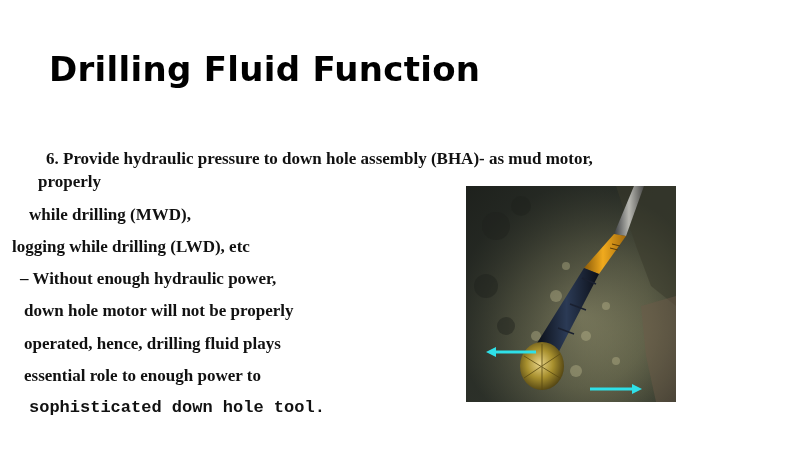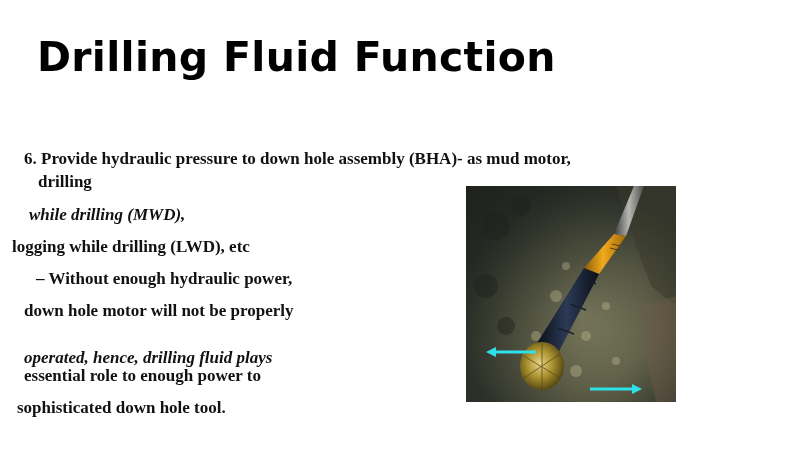--- a/index.html
+++ b/index.html
@@ -16,24 +16,24 @@
     .slide {
       position: absolute;
       left: 0; top: 0;
       width: 800px; height: 449px;
       background: #ffffff;
     }
     .title {
       position: absolute;
       left: 37px;
       top: 34px;
-      margin: 0;
+      margin: 12px;
       font-family: "DejaVu Sans", sans-serif;
       font-weight: bold;
-      font-size: 41px;
+      font-size: 34px;
       line-height: 46px;
       color: #000000;
       letter-spacing: 0.3px;
     }
     .body-text {
       position: absolute;
       left: 0;
       top: 0;
       font-family: "Liberation Serif", serif;
       font-weight: bold;
@@ -59,29 +59,29 @@
     }
   </style>
 </head>
 <body>
 
 <div class="slide">
 
   <h1 class="title">Drilling Fluid Function</h1>
 
   <div class="body-text">
-    <div class="line" style="left:24px; top:149px;">6. Provide hydraulic pressure to down hole assembly (BHA)- as mud motor,</div>
-    <div class="line" style="left:38px; top:172px;">drilling</div>
-    <div class="line" style="left:29px; top:205px;font-style:italic;">while drilling (MWD),</div>
+    <div class="line" style="left:46px; top:149px;">6. Provide hydraulic pressure to down hole assembly (BHA)- as mud motor,</div>
+    <div class="line" style="left:38px; top:172px;">properly</div>
+    <div class="line" style="left:29px; top:205px;">while drilling (MWD),</div>
     <div class="line" style="left:12px; top:237px;">logging while drilling (LWD), etc</div>
-    <div class="line" style="left:36px; top:269px;">– Without enough hydraulic power,</div>
+    <div class="line" style="left:20px; top:269px;">– Without enough hydraulic power,</div>
     <div class="line" style="left:24px; top:301px;">down hole motor will not be properly</div>
-    <div class="line" style="left:24px; top:348px;font-style:italic;">operated, hence, drilling fluid plays</div>
+    <div class="line" style="left:24px; top:334px;">operated, hence, drilling fluid plays</div>
     <div class="line" style="left:24px; top:366px;">essential role to enough power to</div>
-    <div class="line" style="left:17px; top:398px;">sophisticated down hole tool.</div>
+    <div class="line" style="left:29px; top:398px;font-family:Liberation Mono, monospace;">sophisticated down hole tool.</div>
   </div>
 
   <div class="photo">
     <svg width="210" height="216" viewBox="0 0 210 216" xmlns="http://www.w3.org/2000/svg">
       <defs>
         <radialGradient id="rockLight" cx="55%" cy="60%" r="60%">
           <stop offset="0%" stop-color="#a8a47a"></stop>
           <stop offset="55%" stop-color="#6f6f52"></stop>
           <stop offset="100%" stop-color="#2d3229"></stop>
         </radialGradient>

